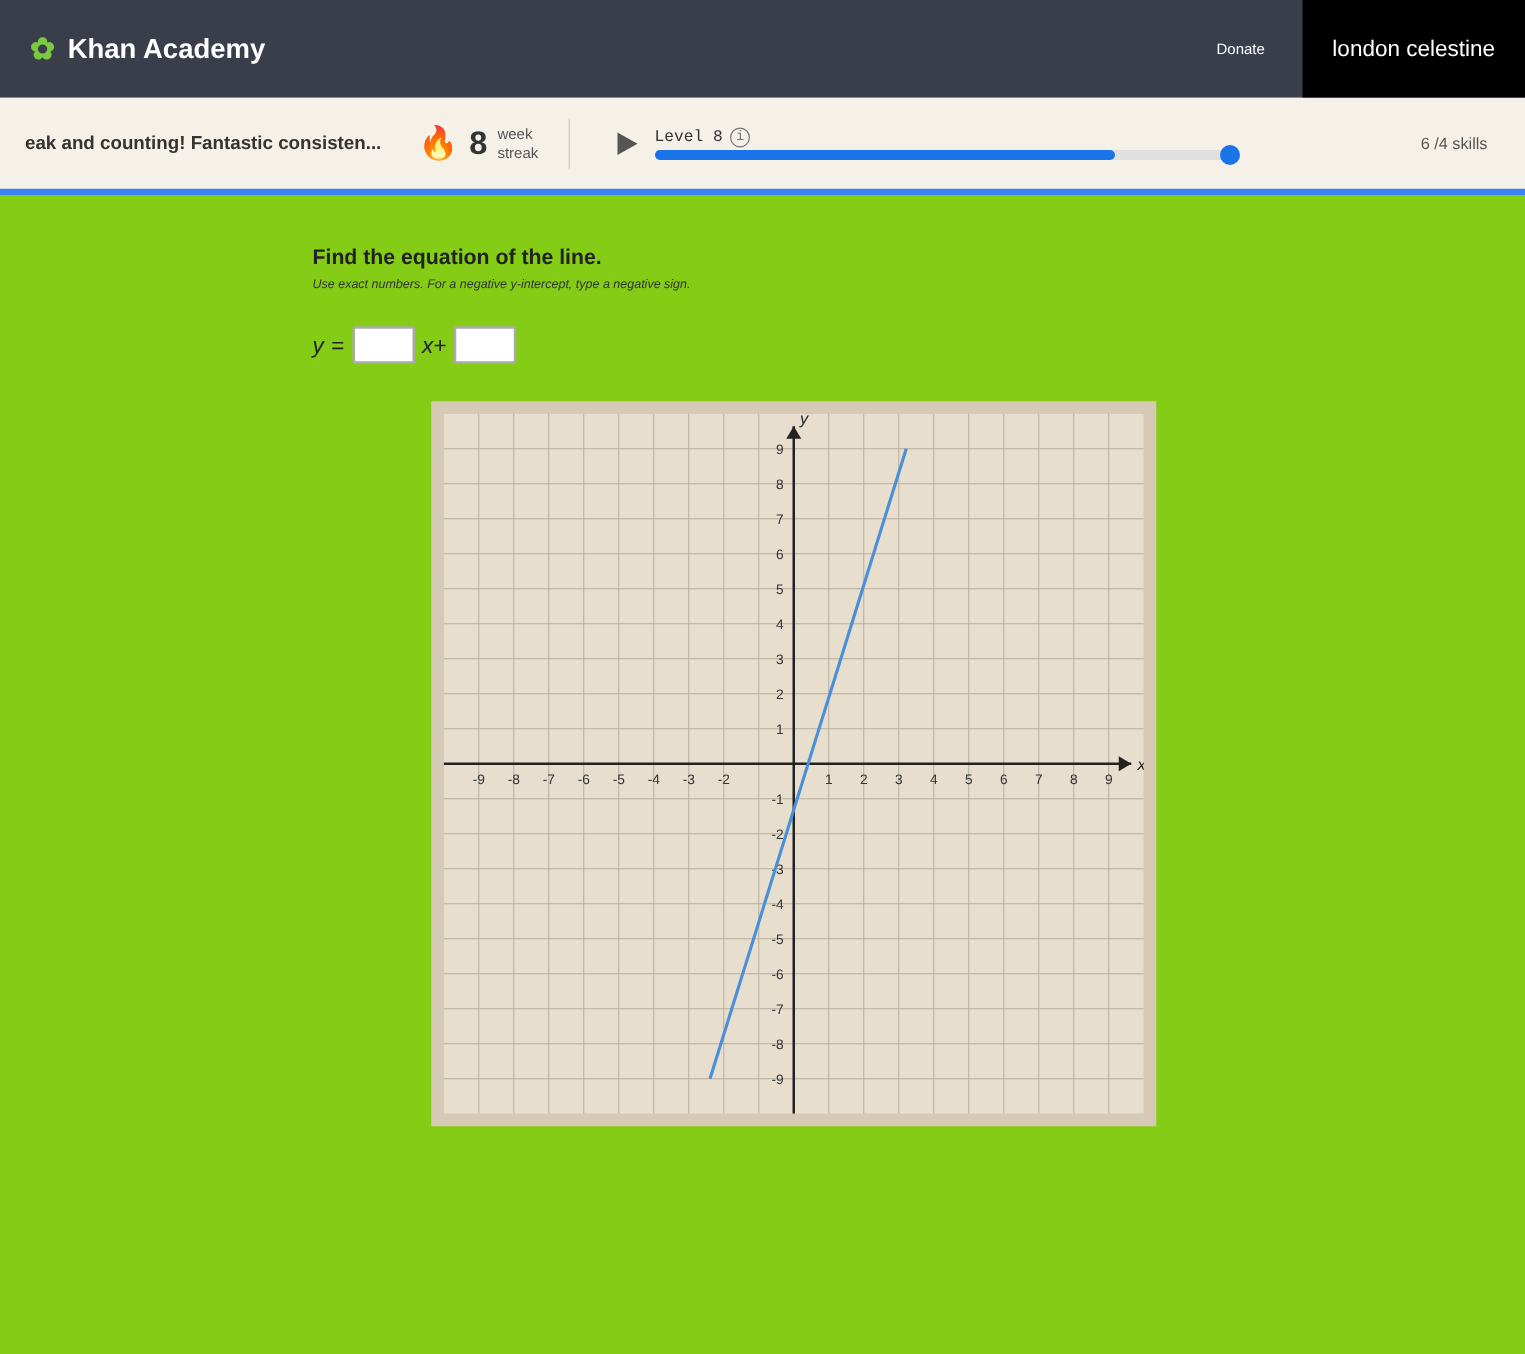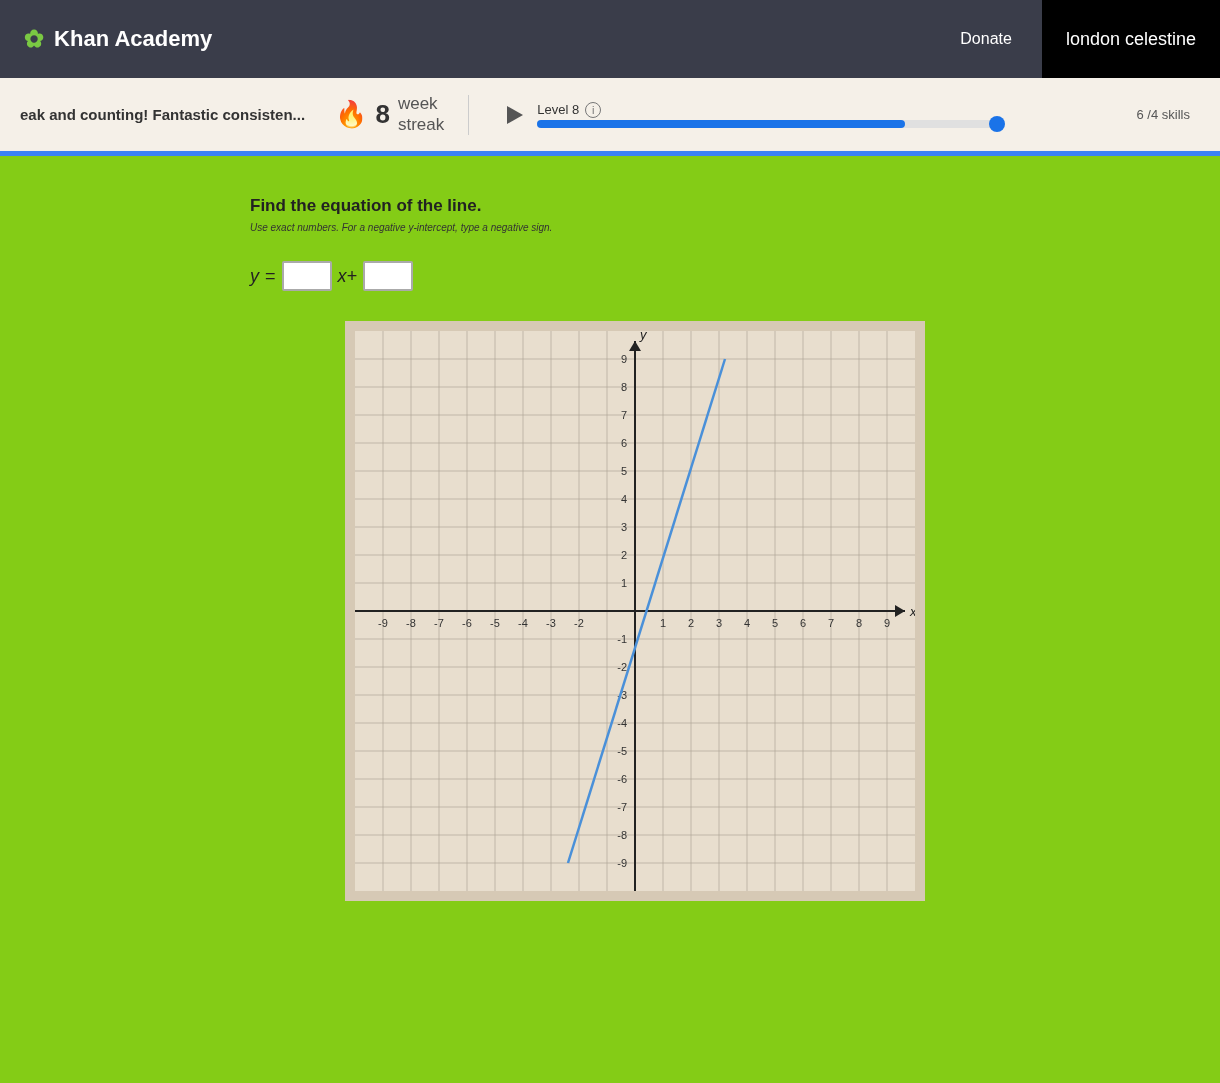--- a/index.html
+++ b/index.html
@@ -37,21 +37,21 @@
       position: absolute;
       right: 0;
       top: 0;
       height: 78px;
       display: flex;
       align-items: center;
       gap: 0;
     }
     .nav-donate {
       color: #fff;
-      font-size: 16px;
+      font-size: 12px;
       padding: 0 30px;
       height: 100%;
       display: flex;
       align-items: center;
       cursor: pointer;
       text-decoration: none;
     }
     .nav-user {
       color: #fff;
       font-size: 18px;
@@ -91,36 +91,37 @@
       font-size: 26px;
     }
     .streak-count {
       font-size: 26px;
       font-weight: 700;
       color: #333;
     }
     .streak-labels {
       display: flex;
       flex-direction: column;
-      font-size: 17px;
+      font-size: 12px;
       color: #555;
       line-height: 1.2;
       justify-content: space-between;
     }
     .streak-divider {
       width: 1px;
       height: 40px;
       background: #ccc;
       margin: 0 24px;
     }
     .level-section {
       display: flex;
       flex-direction: column;
       gap: 2px;
       flex-shrink: 0;
+      font-family: Liberation Mono, monospace;
     }
     .level-label {
       font-size: 13px;
       color: #333;
       display: flex;
       align-items: center;
       gap: 6px;
     }
     .level-info-icon {
       width: 16px;

